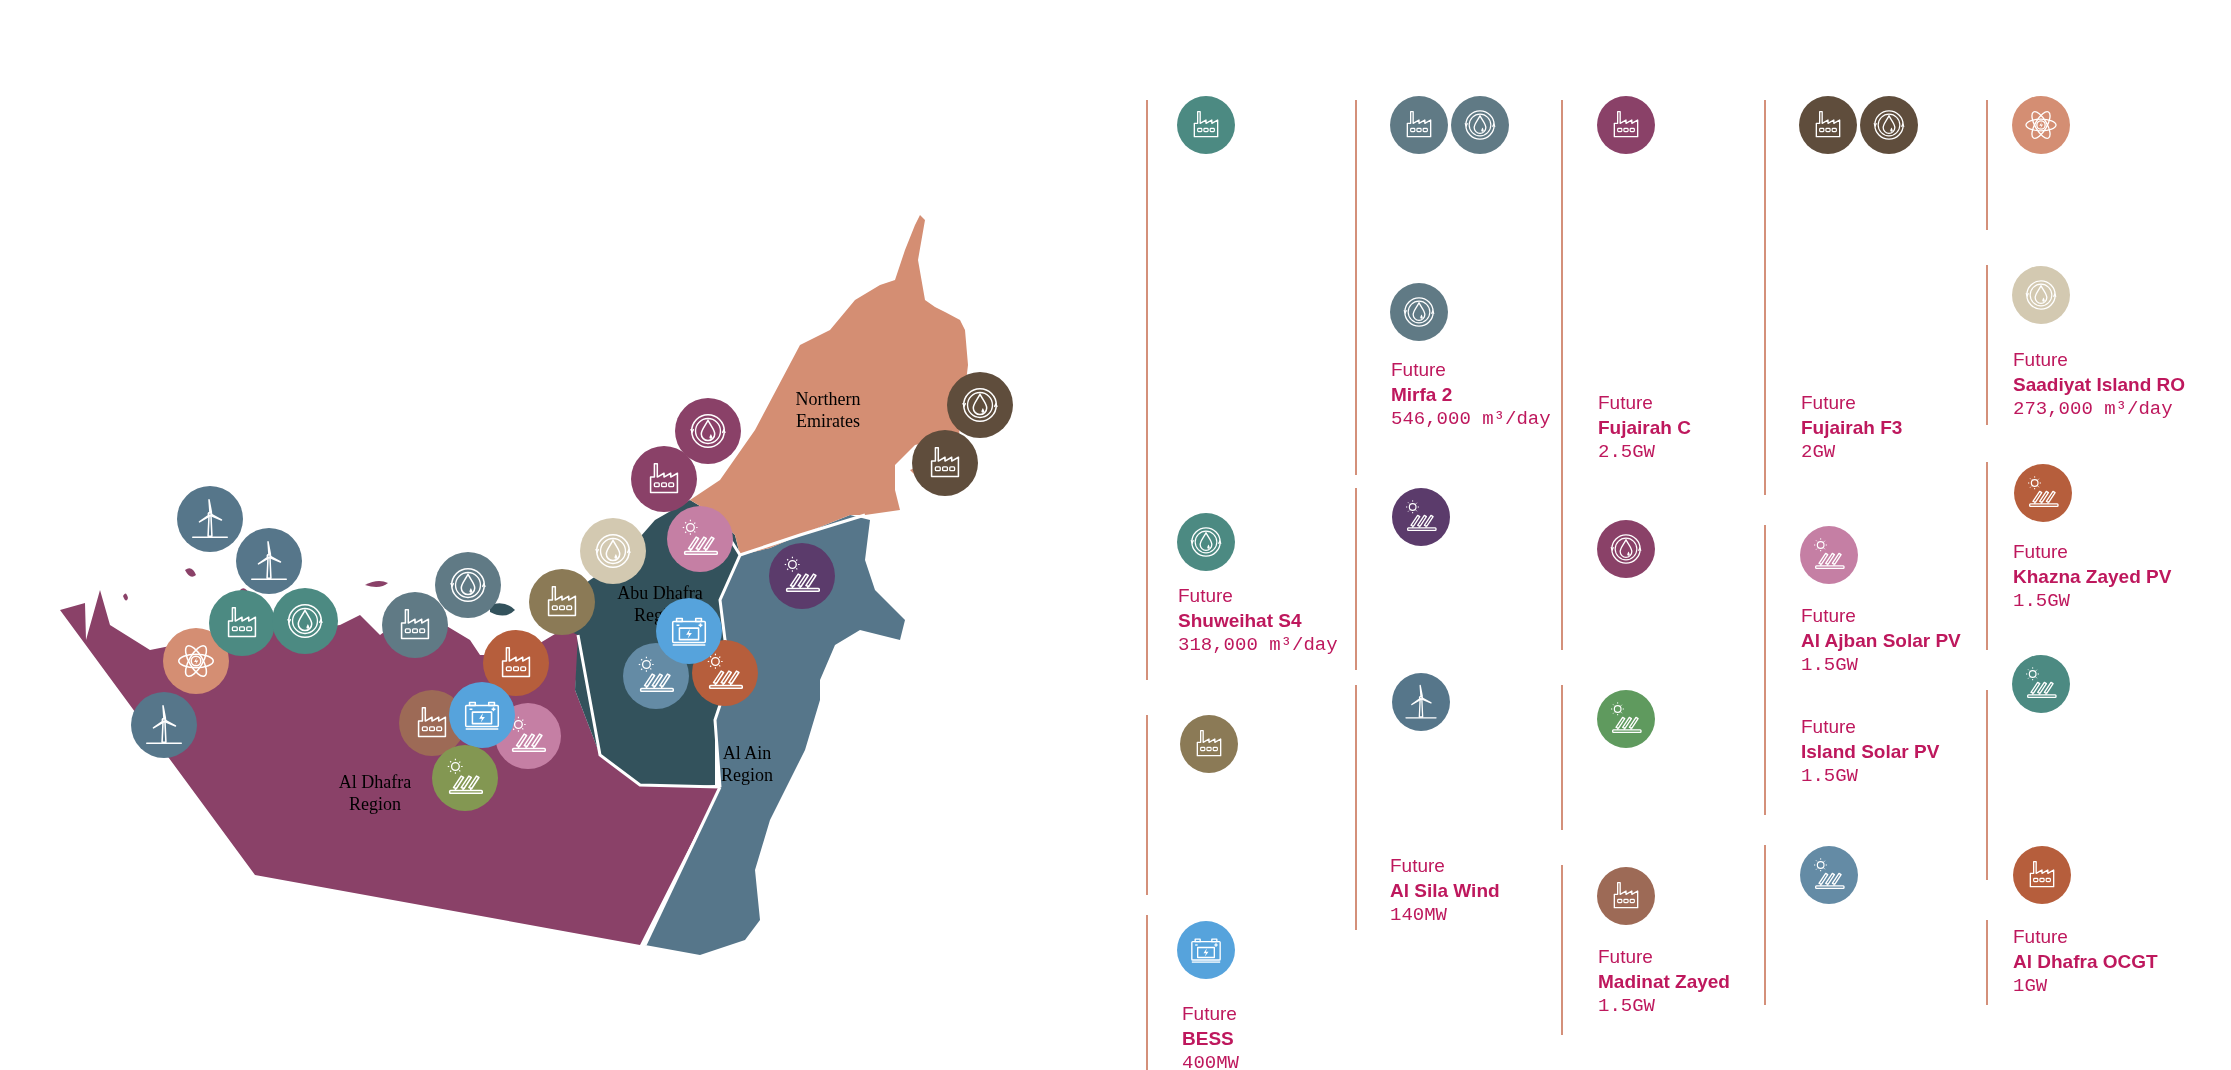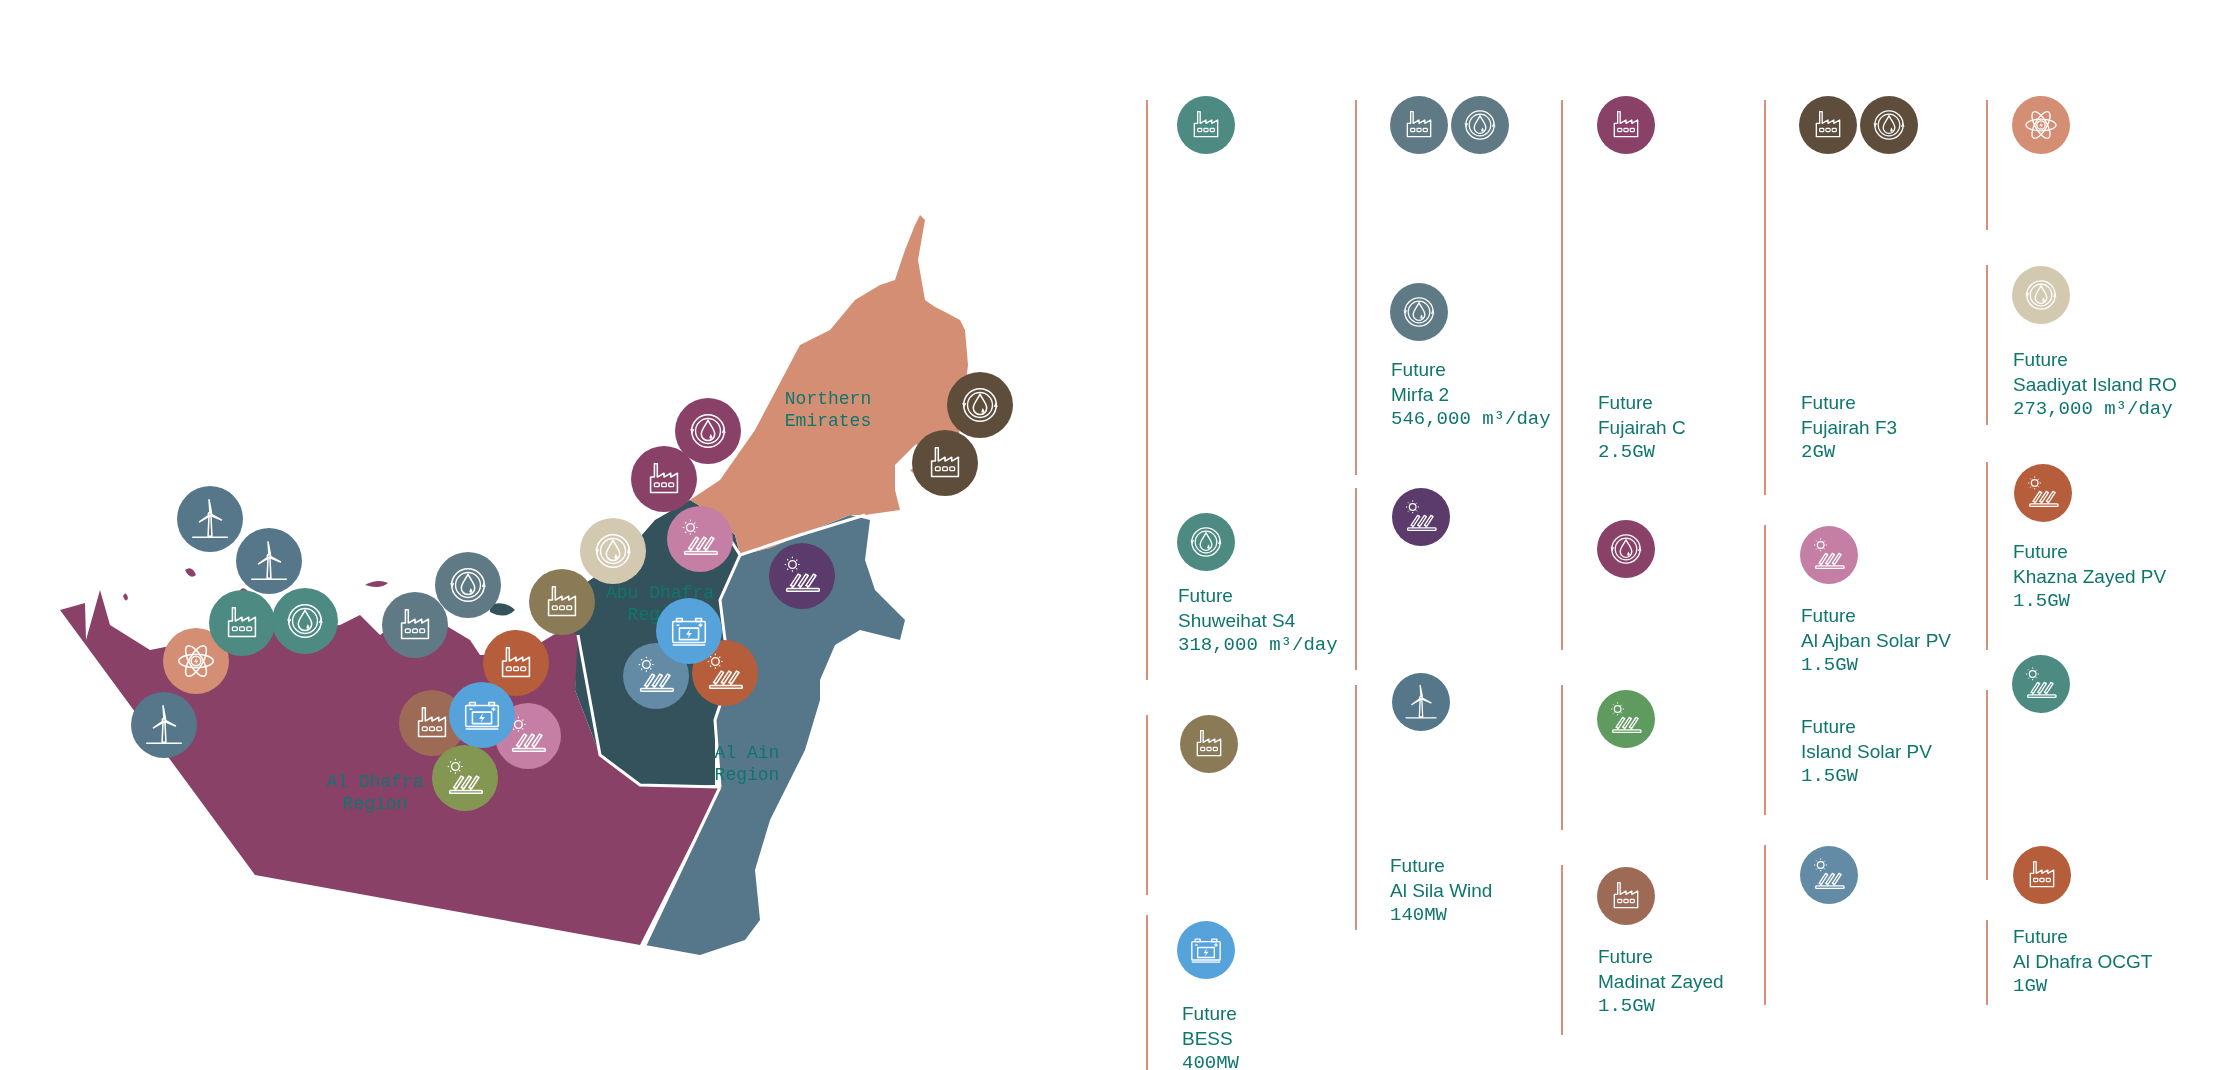--- a/index.html
+++ b/index.html
@@ -1,26 +1,26 @@
 <!DOCTYPE html>
 <html><head>
 <meta charset="utf-8">
 <style>
   html, body { margin:0; padding:0; background:#ffffff; }
   body { width:2231px; height:1070px; position:relative; overflow:hidden; font-family:"Liberation Sans", sans-serif; }
   #map-svg { position:absolute; left:0; top:0; }
-  .region-label { position:absolute; color:#0f766e; font-family:Liberation Mono, monospace; font-size:18px; line-height:22px; text-align:center; font-weight:500; }
+  .region-label { position:absolute; color:#000000; font-family:Liberation Serif, serif; font-size:18px; line-height:22px; text-align:center; font-weight:500; }
   .pin { position:absolute; width:66px; height:66px; border-radius:50%; display:flex; align-items:center; justify-content:center; }
   .pin svg { width:46px; height:46px; }
   .leg-icon { position:absolute; width:58px; height:58px; border-radius:50%; display:flex; align-items:center; justify-content:center; }
   .leg-icon svg { width:40px; height:40px; }
   .vline { position:absolute; width:2px; background:#d4907a; }
-  .leg-text { position:absolute; color:#0f766e; font-family:"Liberation Sans", sans-serif; font-size:19px; line-height:25px; white-space:nowrap; }
+  .leg-text { position:absolute; color:#be185d; font-family:"Liberation Sans", sans-serif; font-size:19px; line-height:25px; white-space:nowrap; }
   .leg-text .status { display:block; }
-  .leg-text .name { display:block; font-weight:normal; }
+  .leg-text .name { display:block; font-weight:bold; }
   .leg-text .cap { display:block;font-family:Liberation Mono, monospace; }
 </style>
 </head>
 <body>
 
 <svg width="0" height="0" style="position:absolute">
   <defs>
     <symbol id="sym-factory" viewBox="0 0 48 48">
       <path d="M10 38 V22 H14 V8 H17 V22 L24 18 V22 L31 18 V22 L38 18 V38 Z" fill="none" stroke="#fff" stroke-width="1.6" stroke-linejoin="round"></path>
       <rect x="14" y="28" width="5" height="4" rx="1" fill="none" stroke="#fff" stroke-width="1.4"></rect>

